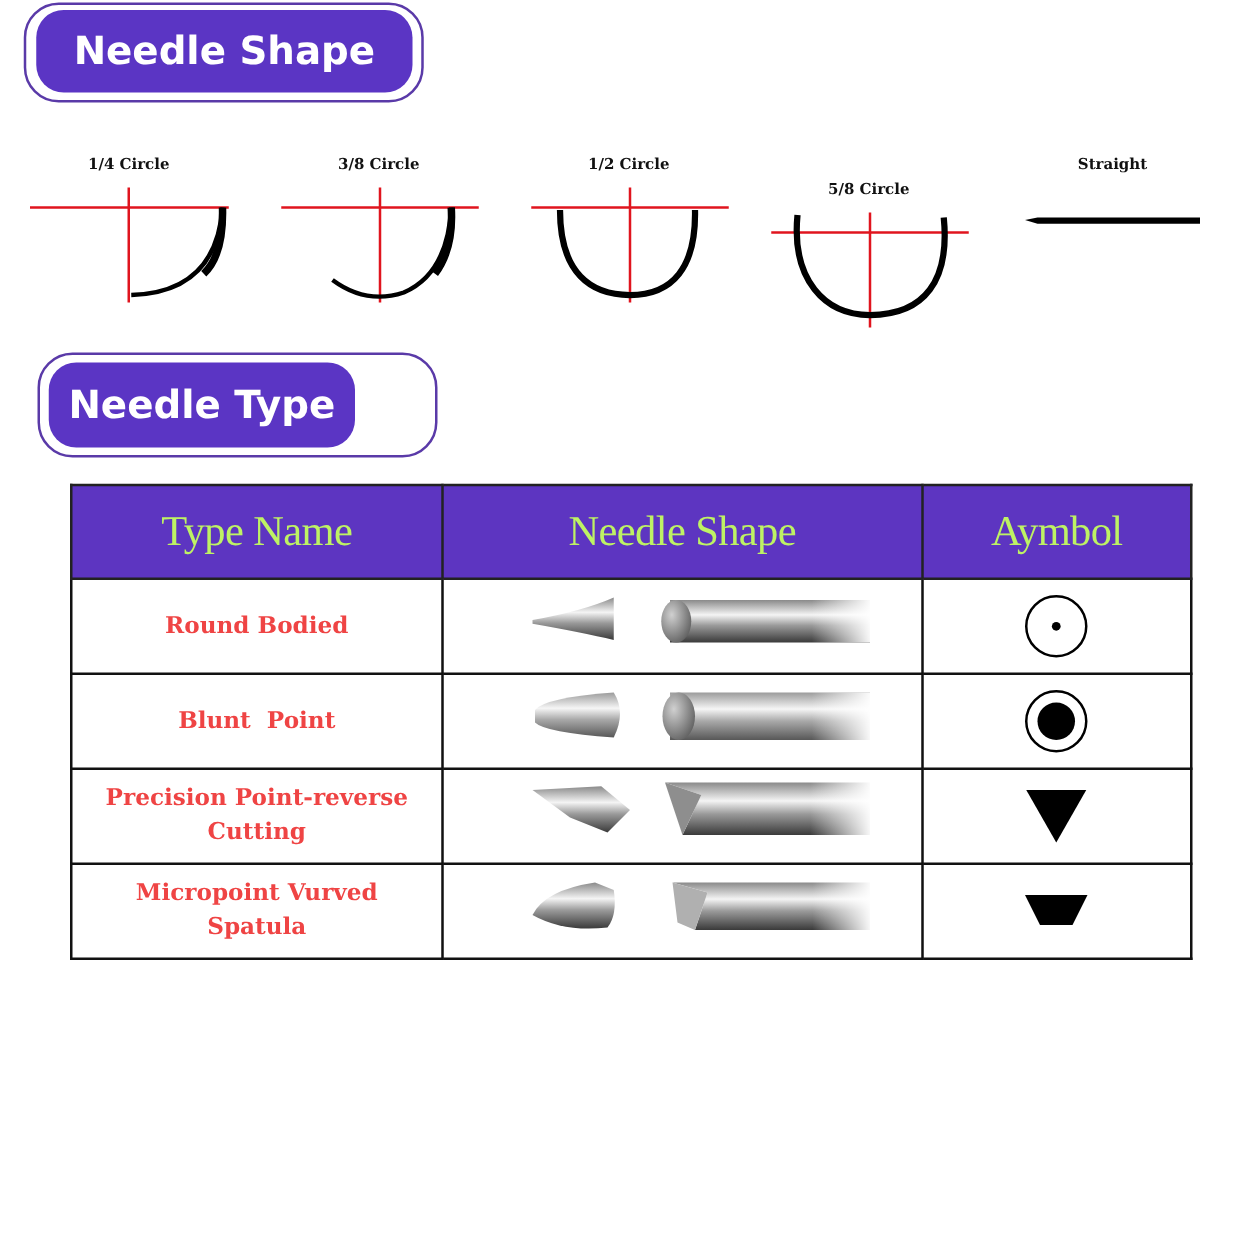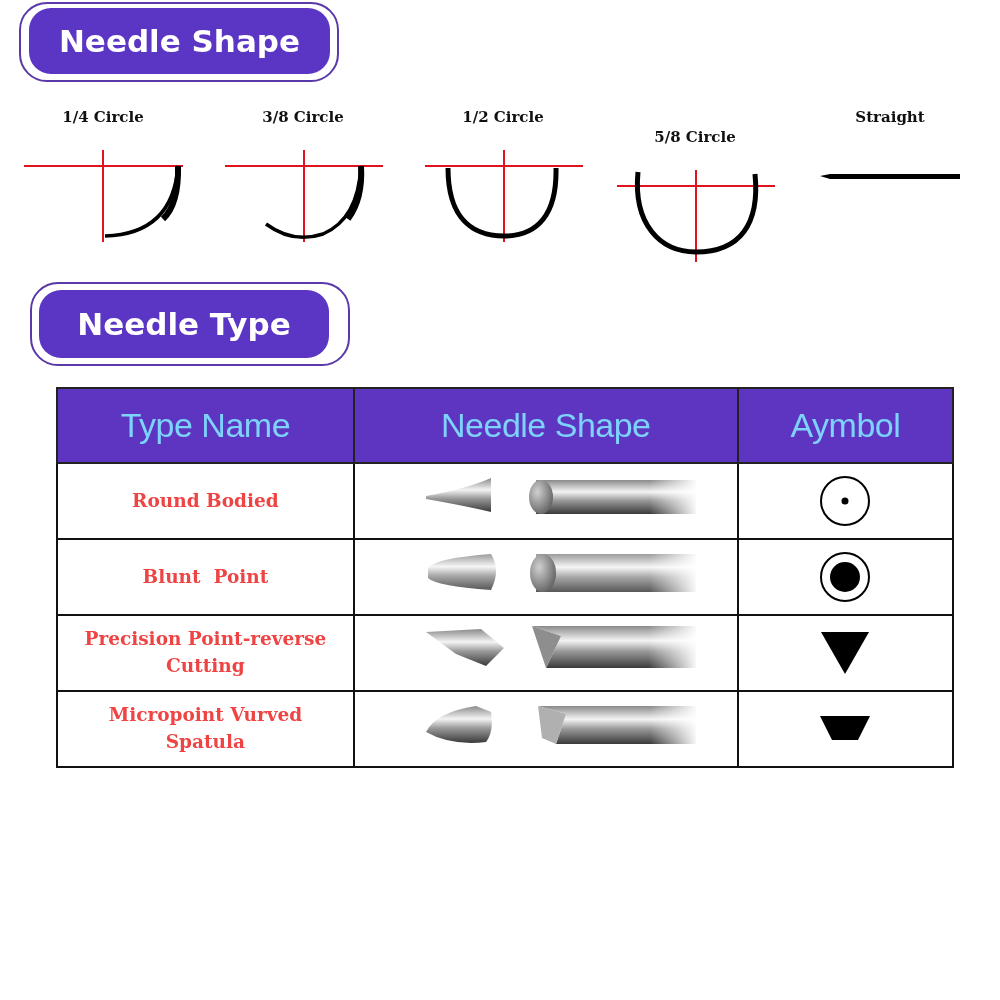--- a/index.html
+++ b/index.html
@@ -19,35 +19,35 @@
     color: #ffffff;
     font-family: "DejaVu Sans", sans-serif;
     font-weight: bold;
     font-size: 31px;
     display: flex; align-items: center; justify-content: center;
     letter-spacing: 0px;
   }
 
   .shape-item { position: absolute; top: 108px; width: 180px; height: 140px; }
   .shape-label {
-    position: absolute; top: 0; left: 0; width: 100%;
+    position: absolute; top: 16px; left: 0; width: 100%;
     text-align: center;
-    font-family: "DejaVu Serif", serif; font-weight: bold; font-size: 15px; color: #111;
+    font-family: "DejaVu Serif", serif; font-weight: bold; font-size: 12px; color: #111;
   }
   .shape-svg { position: absolute; top: 36px; left: 0; }
 
   table.needle-table {
     position: absolute; left: 56px; top: 387px;
     width: 898px;
     border-collapse: collapse;
   }
   table.needle-table th {
     background: #5d35c1;
-    color: #7dd3fc;
-    font-family: Liberation Sans, sans-serif;
+    color: #bef264;
+    font-family: Liberation Serif, serif;
     font-weight: normal;
     font-size: 34px;
     height: 75px;
     border: 2px solid #222;
     text-align: center;
     letter-spacing: -0.5px;
   }
   table.needle-table td {
     height: 75px;
     border: 2px solid #111;
@@ -112,21 +112,21 @@
 </div>
 
 <div class="shape-item" style="left:800px;">
   <div class="shape-label">Straight</div>
   <svg class="shape-svg" width="180" height="100" viewBox="0 0 180 100">
     <polygon points="20,32 30,30 160,30 160,35 30,35" fill="#000"></polygon>
   </svg>
 </div>
 
 <div class="pill-outer" style="left:30px; top:282px; width:320px; height:84px;"></div>
-<div class="pill-inner" style="left:39px; top:290px; width:290px; height:68px;">
+<div class="pill-inner" style="left:39px; top:290px; width:245px; height:68px;">
   <span>Needle Type</span>
 </div>
 
 <svg width="0" height="0" style="position:absolute">
   <defs>
     <linearGradient id="metalV" x1="0" y1="0" x2="0" y2="1">
       <stop offset="0" stop-color="#8a8a8a"></stop>
       <stop offset="0.35" stop-color="#f4f4f4"></stop>
       <stop offset="0.6" stop-color="#9a9a9a"></stop>
       <stop offset="1" stop-color="#3a3a3a"></stop>

